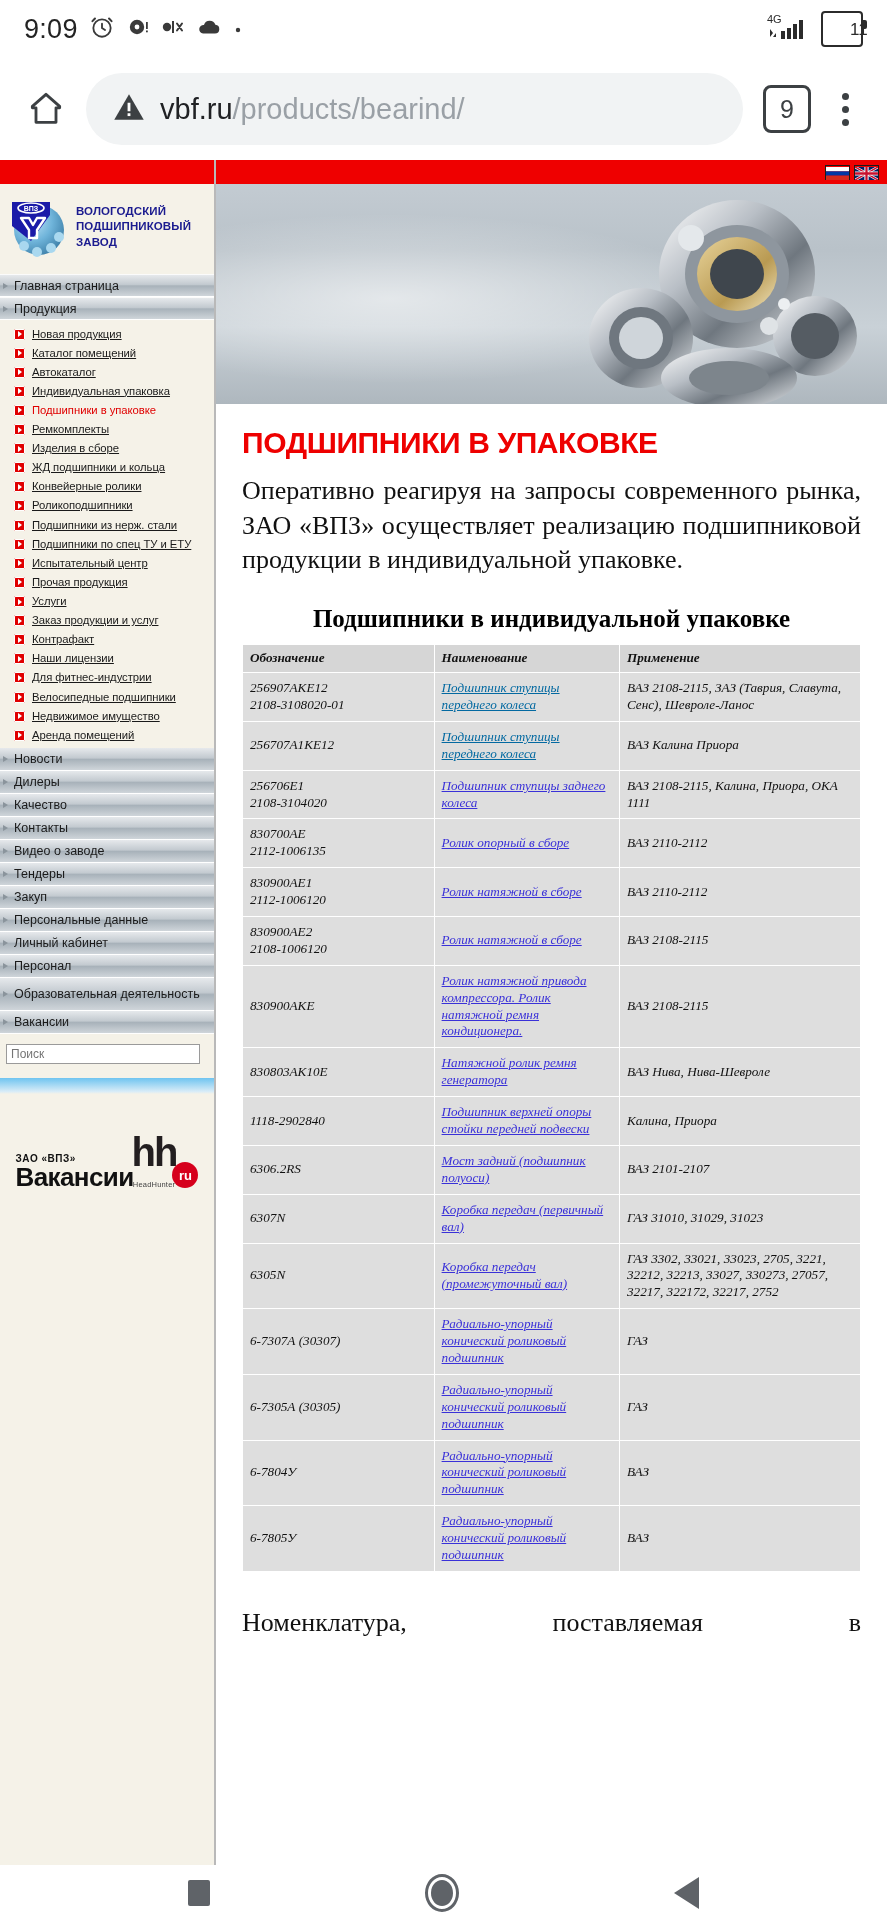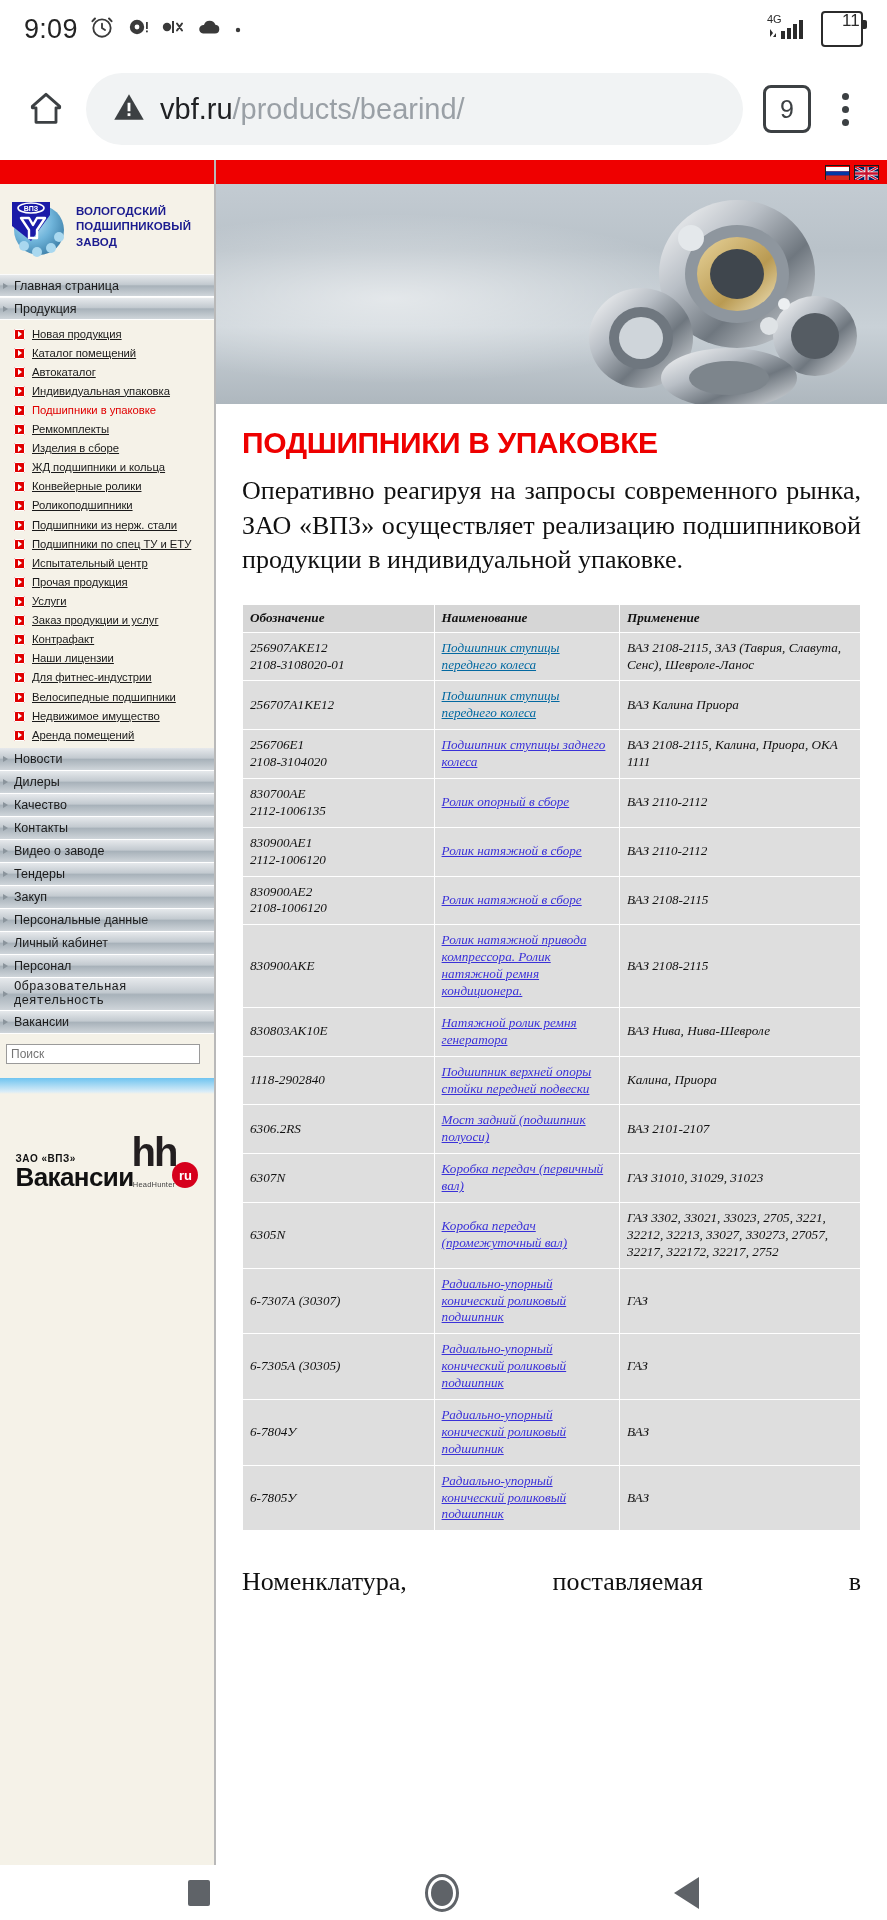--- a/index.html
+++ b/index.html
@@ -21,22 +21,22 @@
   .status-time {
     font-size: 27px; color: #232323; font-weight: 400;
     letter-spacing: 0.3px;
   }
   .status-right { display: flex; align-items: center; gap: 9px; }
   .sb-ico { display: block; }
 
   .battery-wrap { display: flex; align-items: center; }
   .battery {
     border: 2.5px solid #2b2b2b; border-radius: 4px;
-    width: 42px; height: 24px; display: flex; align-items: flex-end;
-    padding: 16px; position: relative;
+    width: 42px; height: 24px; display: flex; align-items: center;
+    padding: 16px; position: relative; gap: 8px;
   }
   .battery::after {
     content: ""; position: absolute; right: -6px; top: 7px;
     width: 4px; height: 9px; background: #2b2b2b; border-radius: 0 2px 2px 0;
   }
   .battery-fill { width: 5px; height: 100%; background: #e02020; border-radius: 1px; }
   .battery-num {
     font-size: 17px; color: #2b2b2b; margin-left: 3px; font-weight: 500;
     line-height: 1;
   }
@@ -130,21 +130,21 @@
   }
   .nav-sub.active .sub-label { color: #e00000; text-decoration: none; font-weight: 400; }
 
   .nav-section { margin-top: 0; }
   .nav-sec-item {
     display: flex; align-items: center; height: 23px; padding-left: 14px;
     background: linear-gradient(to bottom, #e6e9ec 0%, #c3cad0 45%, #a8b2ba 52%, #cfd5da 100%);
     border-bottom: 1px solid #ffffff;
     font-size: 12.5px; color: #1a1a1a; position: relative;
   }
-  .nav-sec-item.two-line { height: 33px; line-height: 1.18; align-items: center; font-family: Liberation Mono, monospace; }
+  .nav-sec-item.two-line { height: 33px; line-height: 1.18; align-items: center; }
   .nav-sec-item::before {
     content: ""; position: absolute; left: 3px; top: 50%; transform: translateY(-50%);
     border-left: 5px solid #8a949c; border-top: 3.5px solid transparent;
     border-bottom: 3.5px solid transparent;
   }
 
   .search-wrap { padding: 10px 14px 6px 6px; }
   .search-input {
     width: 100%; height: 20px; border: 1px solid #9a9a9a; background: #ffffff;
     font-size: 12px; padding: 0 4px; color: #555; font-family: "Liberation Sans", sans-serif;
@@ -582,20 +582,21 @@
           <circle cx="215" cy="118" r="6" fill="#eceff1"></circle>
         </svg>
       </span>
     </div>
 
     <div class="content">
       <h1 class="page-title">ПОДШИПНИКИ В УПАКОВКЕ</h1>
 
       <p class="intro">Оперативно реагируя на запросы современного рынка, ЗАО «ВПЗ» осуществляет реализацию подшипниковой продукции в индивидуальной упаковке.</p>
 
+      <h2 class="table-title">Подшипники в индивидуальной упаковке</h2>
 
       <table class="bearings">
         <colgroup>
             <col class="c1">
             <col class="c2">
             <col class="c3">
           </colgroup>
         <thead>
           <tr>
             <th>Обозначение</th>

